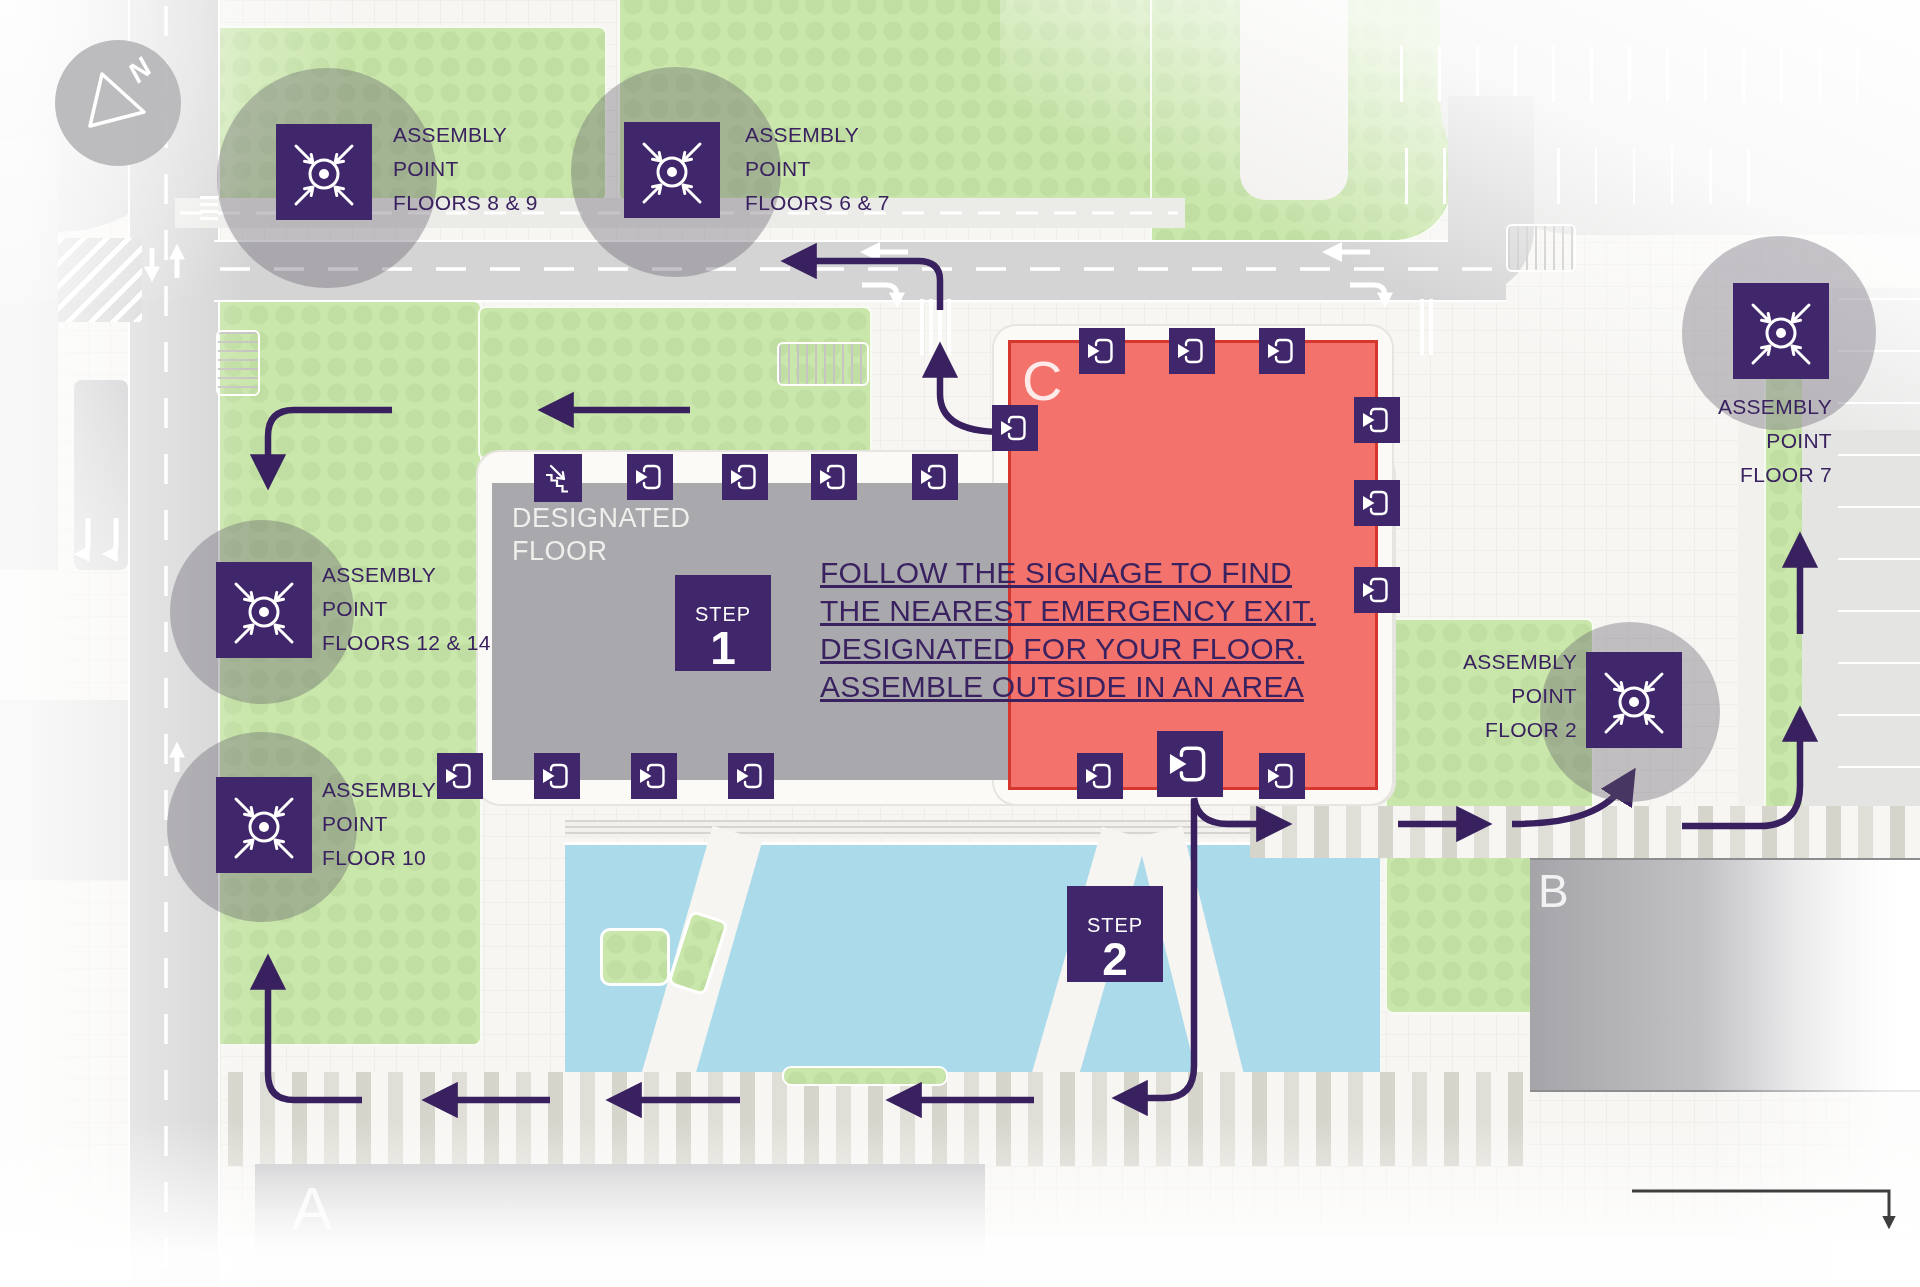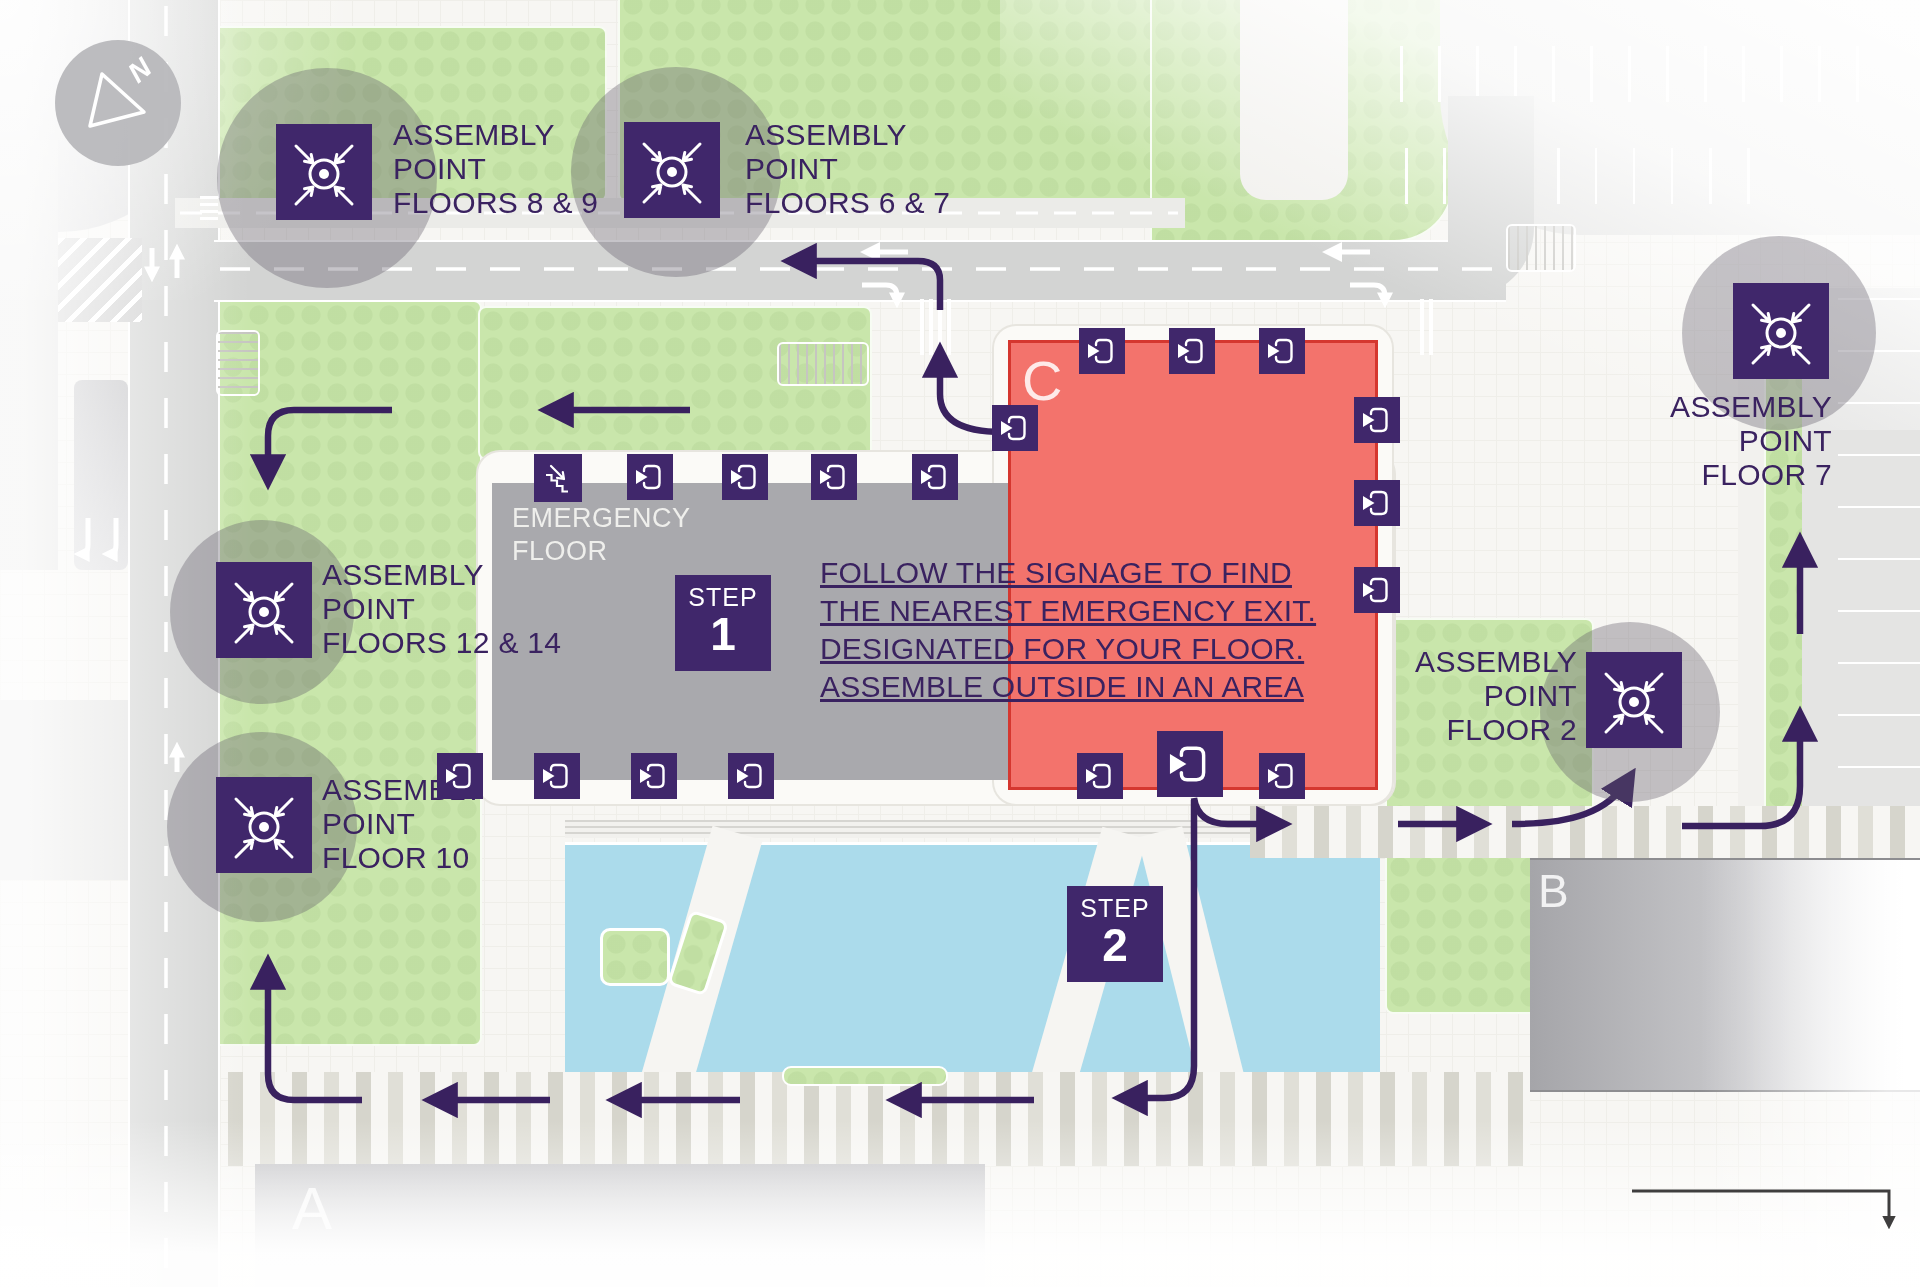--- a/index.html
+++ b/index.html
@@ -21,25 +21,25 @@
   .water{background:#abdbeb;border-top:3px solid #fff;}
   .pooldiv{background:#f6f5f2;}
   .stairstruct{background:#e2e1de;border:2px solid #fff;border-radius:6px;}
   .grid-v{background:repeating-linear-gradient(90deg,#c6c5c1 0 2px,transparent 2px 9px);}
   .grid-h{background:repeating-linear-gradient(180deg,#c6c5c1 0 2px,transparent 2px 9px);}
   .whiteband{background:#fbfaf7;border-radius:22px;box-shadow:0 0 0 2px #e7e5df;}
   .bldg-gray{background:#a9a9ad;}
   .bldg-red{background:#f3736c;border:3px solid #d5372f;}
   .ap-circle{border-radius:50%;background:rgba(98,92,104,0.36);}
   .icon{line-height:0;}
-  .ap-label{color:#3a2260;font-size:30px;line-height:34px;letter-spacing:0.3px;}
+  .ap-label{color:#3a2260;font-size:21px;line-height:34px;letter-spacing:0.3px;}
   .ap-label span{display:block;}
   .right-al{text-align:right;}
   .step-badge{background:#40276b;color:#fff;text-align:center;width:96px;height:96px;}
-  .step-badge .s1{display:block;font-size:25px;letter-spacing:1px;margin-top:8px;}
+  .step-badge .s1{display:block;font-size:20px;letter-spacing:1px;margin-top:28px;}
   .step-badge .s2{display:block;font-size:46px;font-weight:bold;line-height:44px;}
   .letter{color:rgba(255,255,255,0.85);font-size:56px;}
   .conf-label{color:#efefec;font-size:27px;line-height:33px;letter-spacing:0.5px;}
   .conf-label span{display:block;}
   .instr{color:#3a2260;font-size:30px;line-height:38px;letter-spacing:0.2px;}
   .instr span{display:block;text-decoration:underline;}
   .street-label{color:#3c3b3b;font-size:23px;letter-spacing:0.5px;text-align:right;}
   .fade{pointer-events:none;}
   .z2{z-index:2}.z3{z-index:3}.z4{z-index:4}
 </style>
@@ -278,21 +278,21 @@
   <div class="abs step-badge z4" style="left:675px;top:575px;">
     <span class="s1">STEP</span>
     <span class="s2">1</span>
   </div>
   <div class="abs step-badge z4" style="left:1067px;top:886px;">
     <span class="s1">STEP</span>
     <span class="s2">2</span>
   </div>
 
   <div class="abs conf-label z4" style="left:512px;top:502px;">
-    <span>EMERGENCY</span>
+    <span>DESIGNATED</span>
     <span>FLOOR</span>
   </div>
 
   <div class="abs instr z4" style="left:820px;top:554px;width:540px;">
     <span>FOLLOW THE SIGNAGE TO FIND</span>
     <span>THE NEAREST EMERGENCY EXIT.</span>
     <span>DESIGNATED FOR YOUR FLOOR.</span>
     <span>ASSEMBLE OUTSIDE IN AN AREA</span>
   </div>
 

